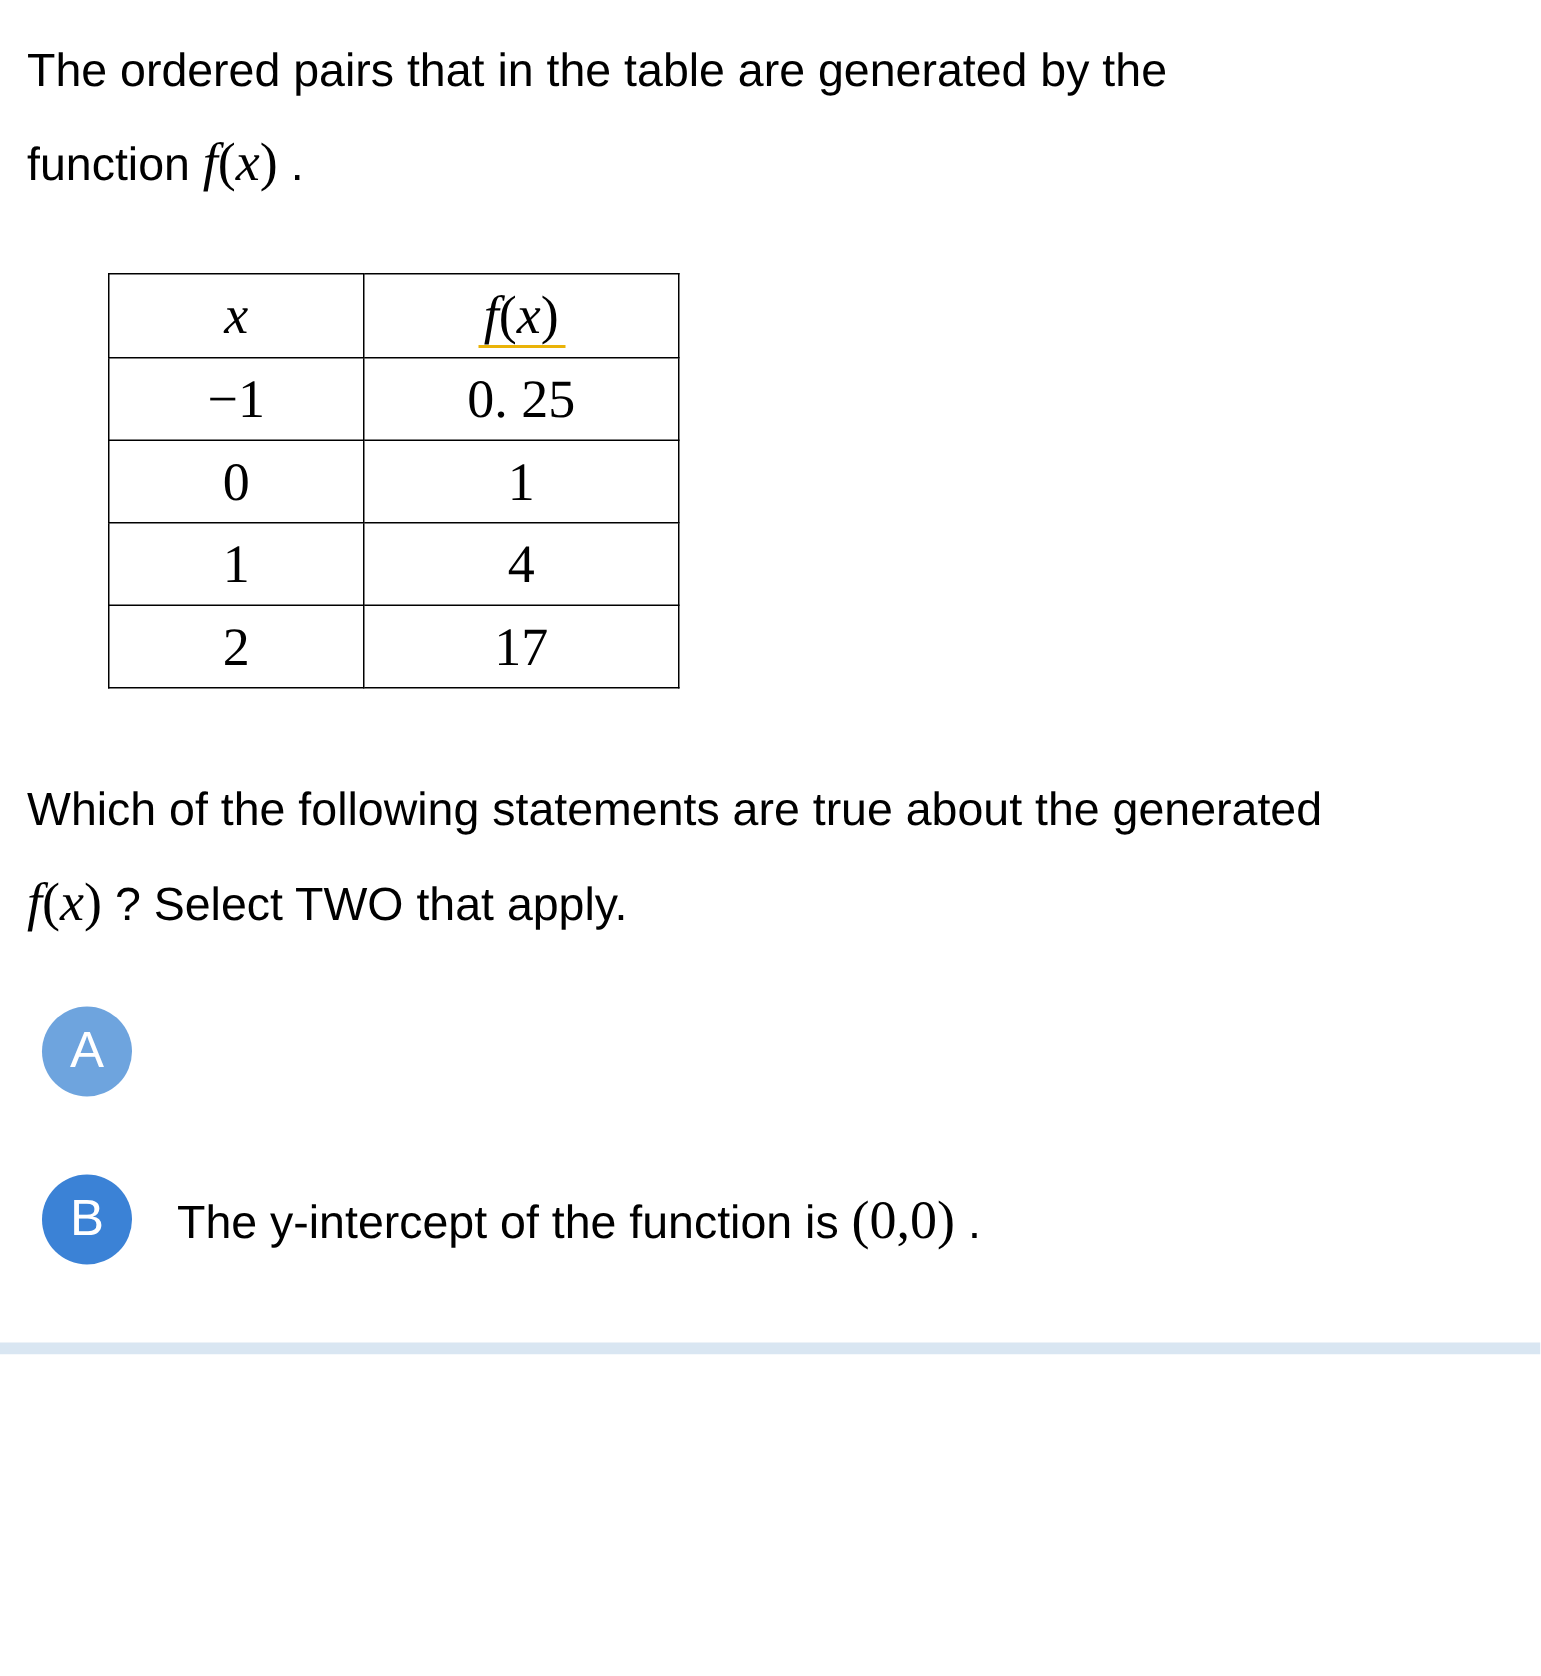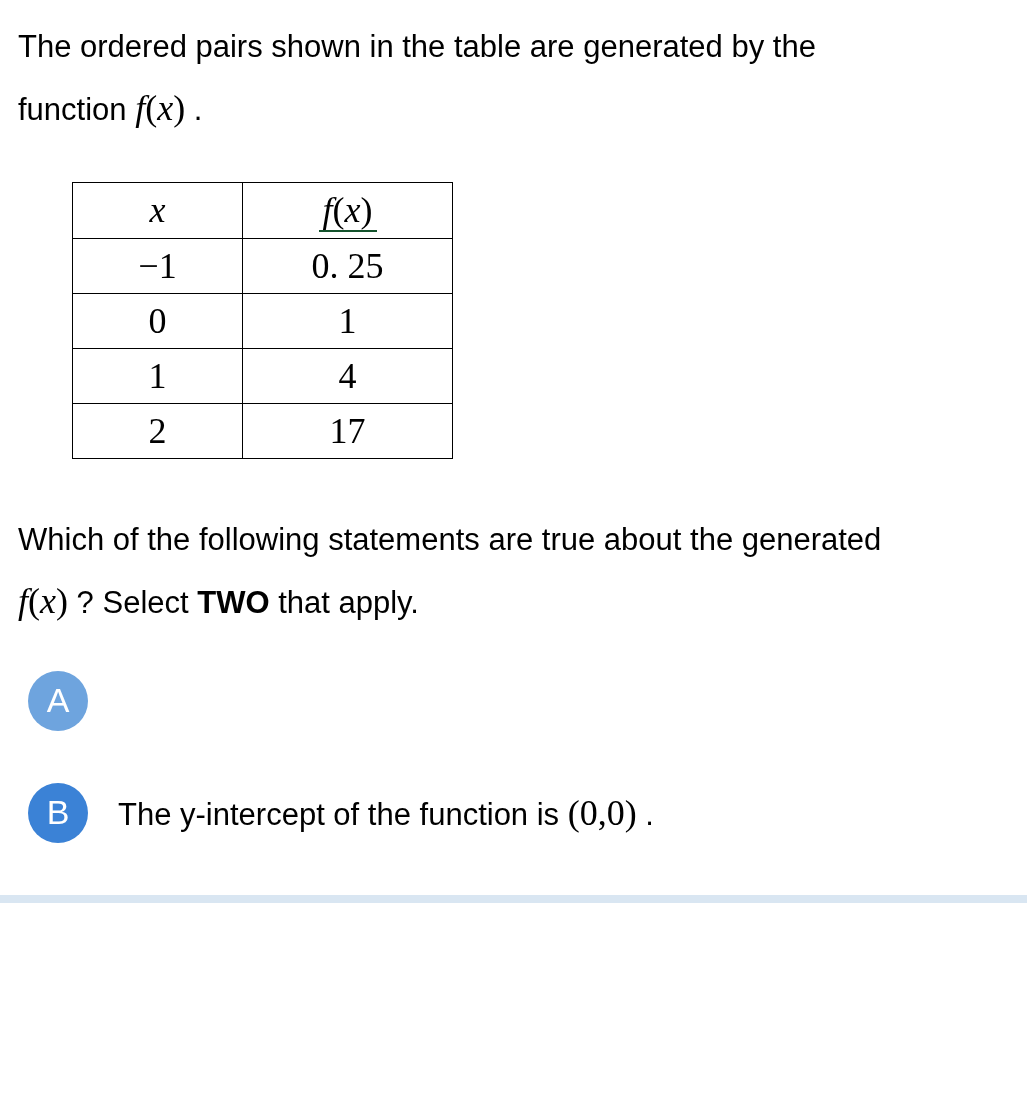--- a/index.html
+++ b/index.html
@@ -29,28 +29,28 @@
     border: 1px solid #000;
     text-align: center;
     padding: 6px 10px;
     font-weight: normal;
   }
   table.data th { font-style: italic; }
   table.data th.col-x { width: 170px; }
   table.data th.col-fx { width: 210px; }
   .fx-header {
     font-style: italic;
-    border-bottom: 2px solid #14532d;
+    border-bottom: 2px solid #eab308;
     display: inline-block;
     padding: 0 4px 0px 4px;
     line-height: 1.05;
   }
   .fx-header .paren { font-style: normal; }
   .prompt { line-height: 1.85; margin-bottom: 36px; }
-  .bold { font-weight: bold; }
+  .bold { font-weight: normal; }
   .choices { }
   .choice {
     display: flex;
     align-items: center;
     gap: 30px;
     margin-bottom: 52px;
     padding-left: 10px;
   }
   .choice-letter {
     width: 60px;
@@ -71,21 +71,21 @@
   .bottom-bar {
     height: 8px;
     background: #d9e6f2;
     margin: 0 -16px 0 -18px;
   }
 </style>
 </head>
 <body>
 
 <div class="intro">
-  <span>The ordered pairs shown in the table are generated by the</span><br>
+  <span>The ordered pairs that in the table are generated by the</span><br>
   <span>function </span><span class="function-notation"><span>f</span><span class="paren">(</span><span>x</span><span class="paren">)</span></span><span> .</span>
 </div>
 
 <div class="table-wrap">
   <table class="data">
     <tbody>
         <tr>
       <th class="col-x"><span>x</span></th>
       <th class="col-fx">
         <span class="fx-header"><span>f</span><span class="paren">(</span><span>x</span><span class="paren">)</span></span>

